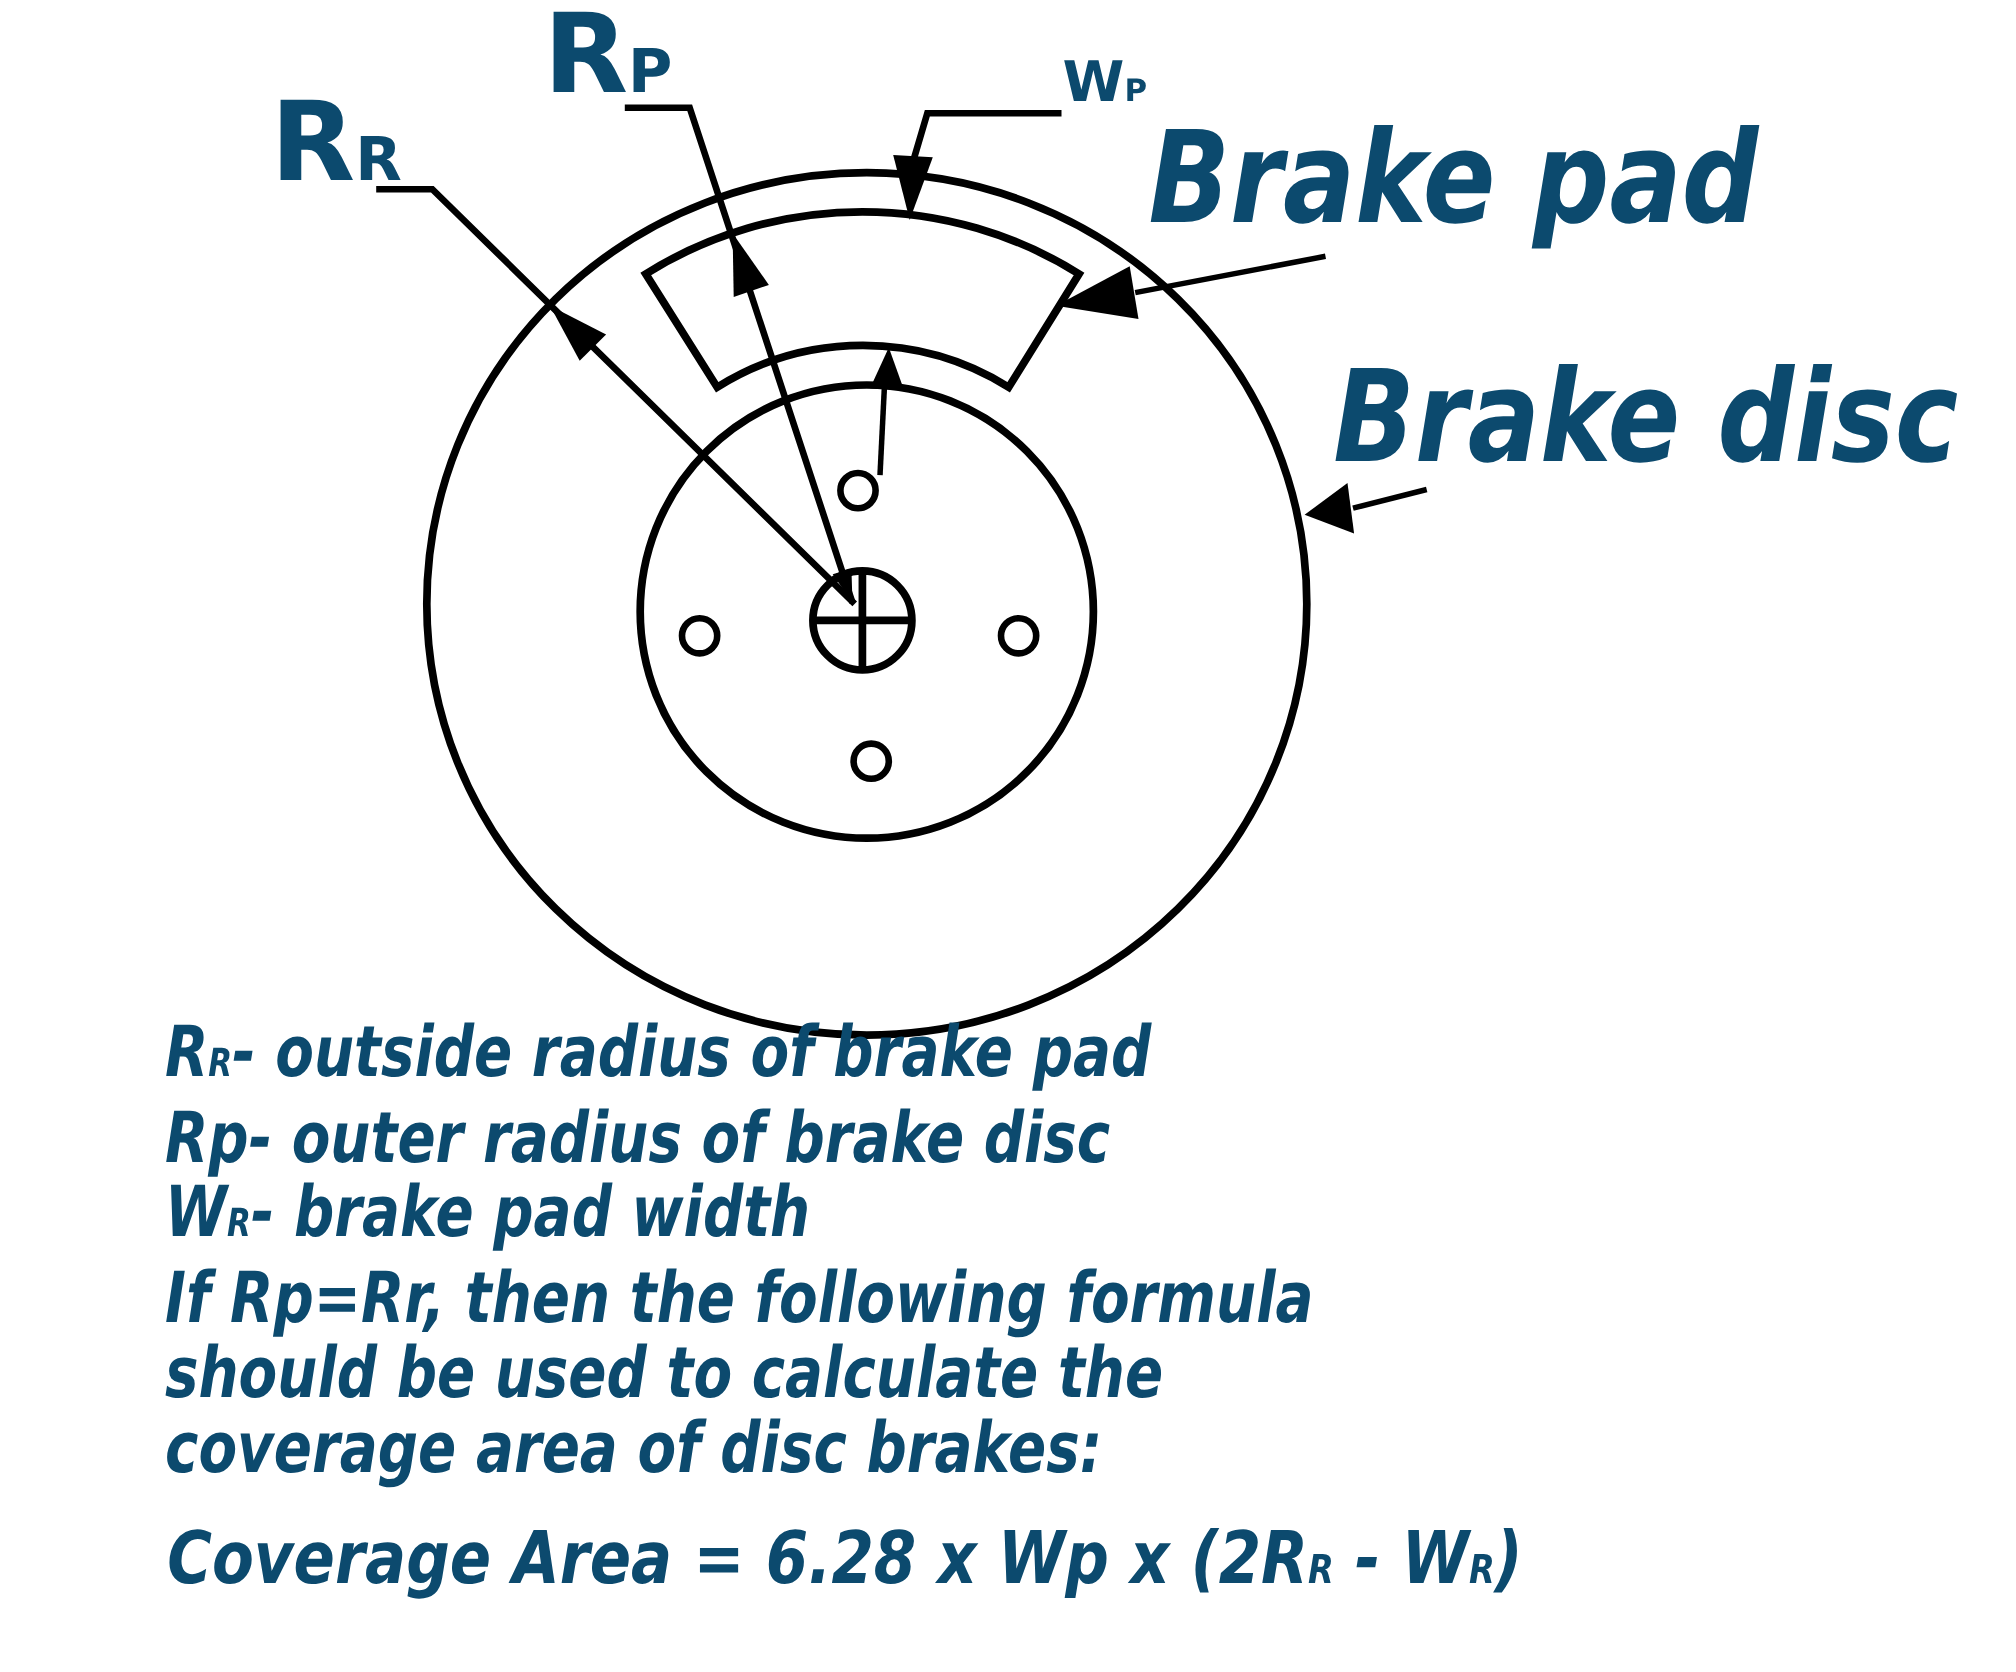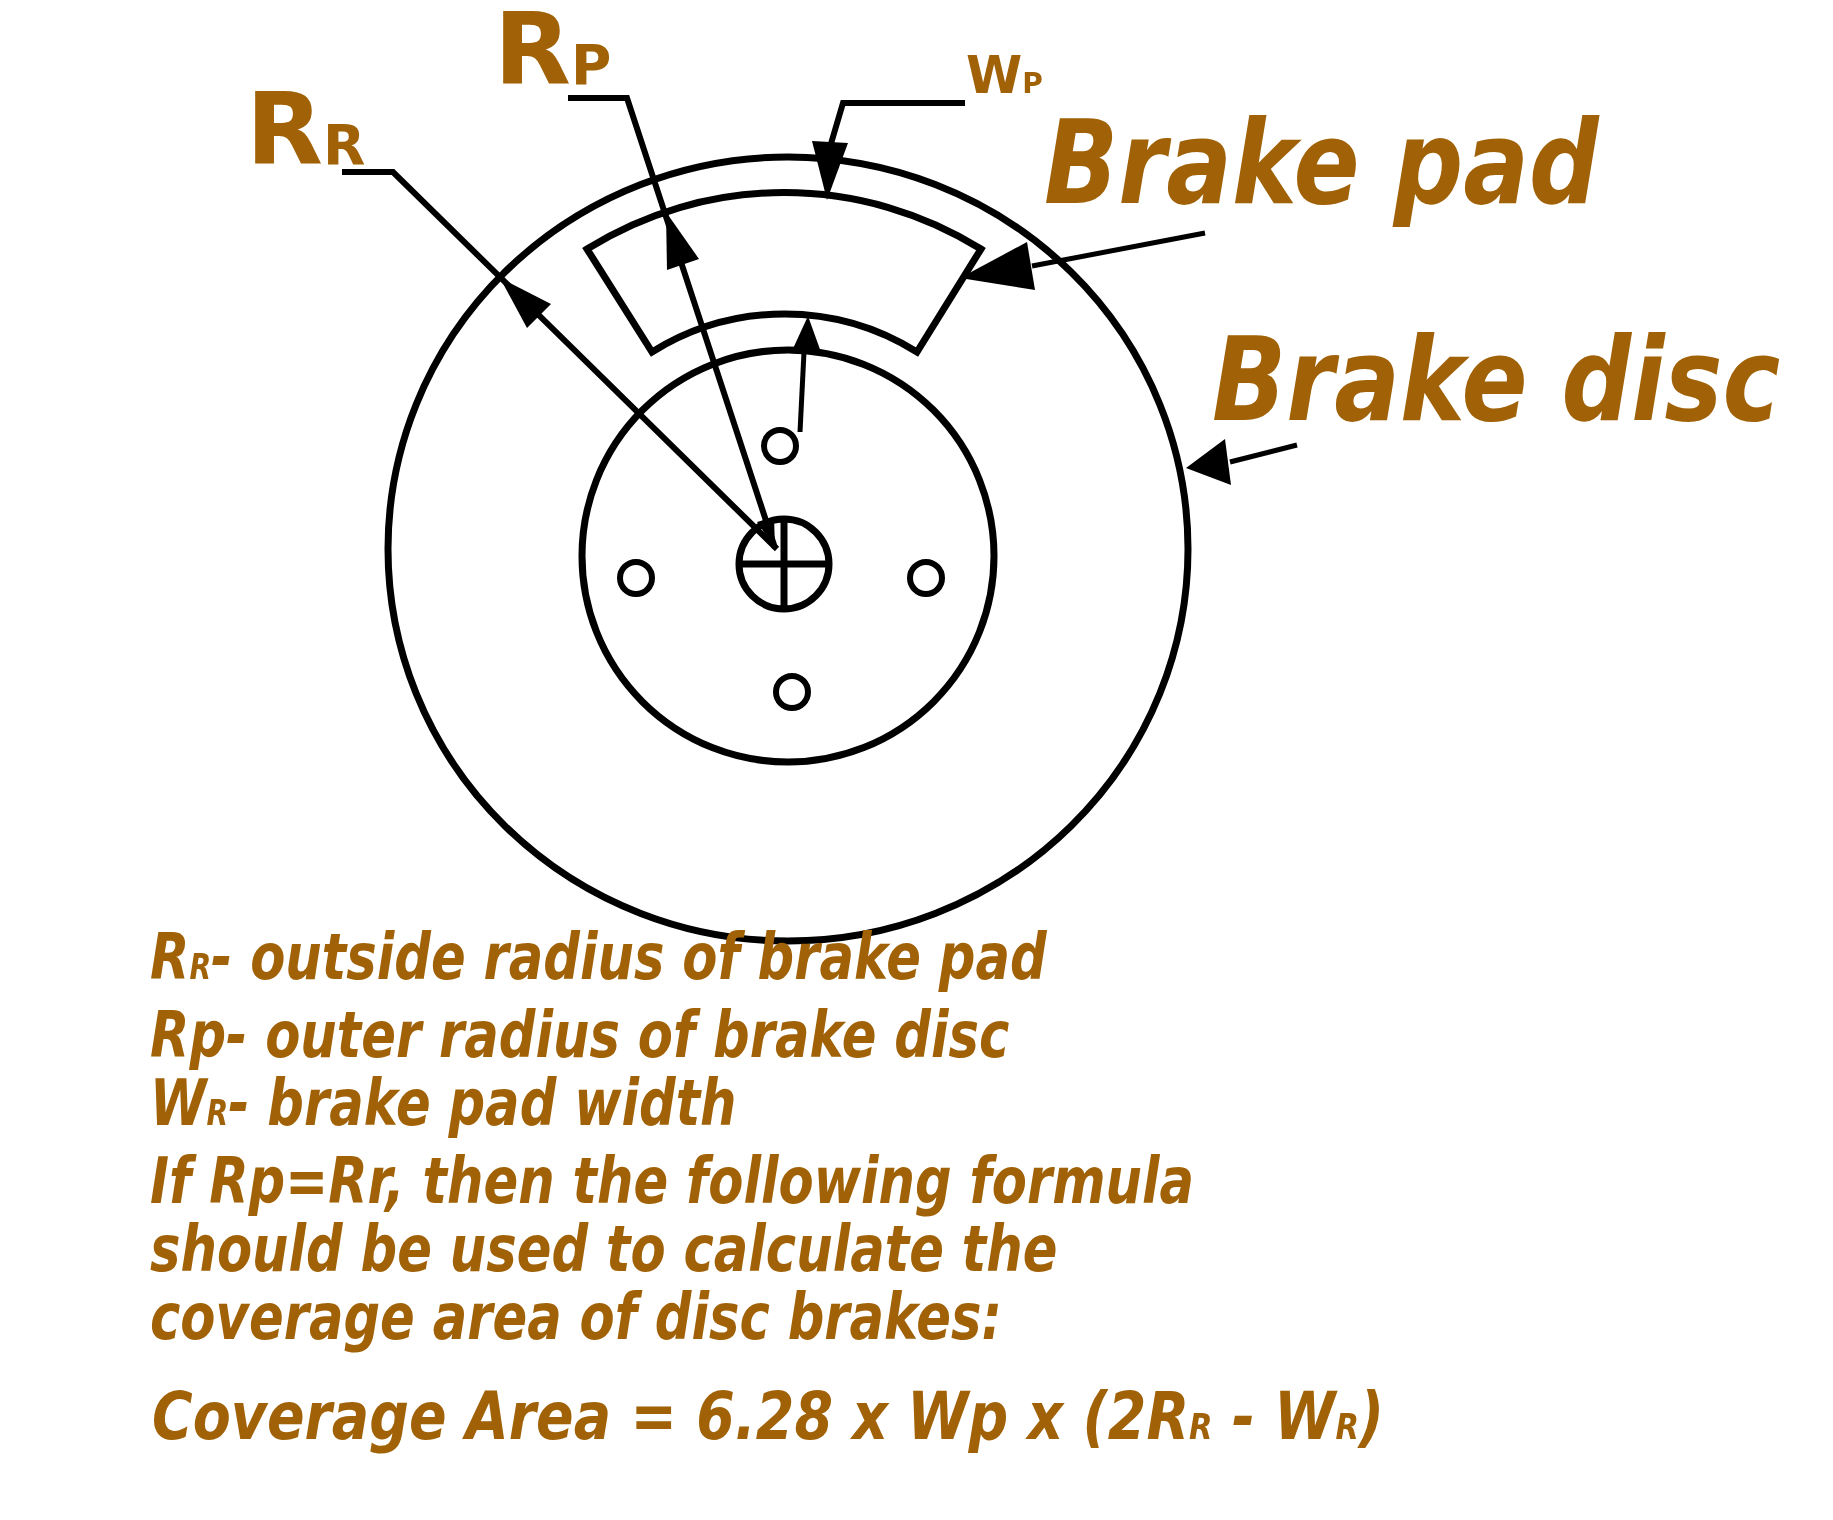--- a/index.html
+++ b/index.html
@@ -1,18 +1,18 @@
 <!DOCTYPE html>
 <html><head>
 <meta charset="utf-8">
 <style>
   html,body{margin:0;padding:0;background:#fff;}
   .canvas{
     position:relative;width:1833px;height:1520px;background:#ffffff;
-    overflow:hidden;font-family:"DejaVu Sans","Liberation Sans",sans-serif;color:#a16207;
+    overflow:hidden;font-family:"DejaVu Sans","Liberation Sans",sans-serif;color:#0c4a6e;
   }
   .diagram-svg{position:absolute;left:0;top:0;}
   .lbl{position:absolute;white-space:nowrap;font-weight:bold;line-height:1;transform-origin:0 0;}
   .lbl .sub{font-size:0.55em;}
   .dim-label{font-size:100px;}
   .wp-size{font-size:51px;}
   .callout{font-size:116px;font-style:italic;transform:scaleX(0.84);}
   .legend{
     position:absolute;left:150px;top:923px;font-size:64px;font-weight:bold;font-style:italic;
     line-height:68px;white-space:nowrap;transform:scaleX(0.80);transform-origin:0 0;

